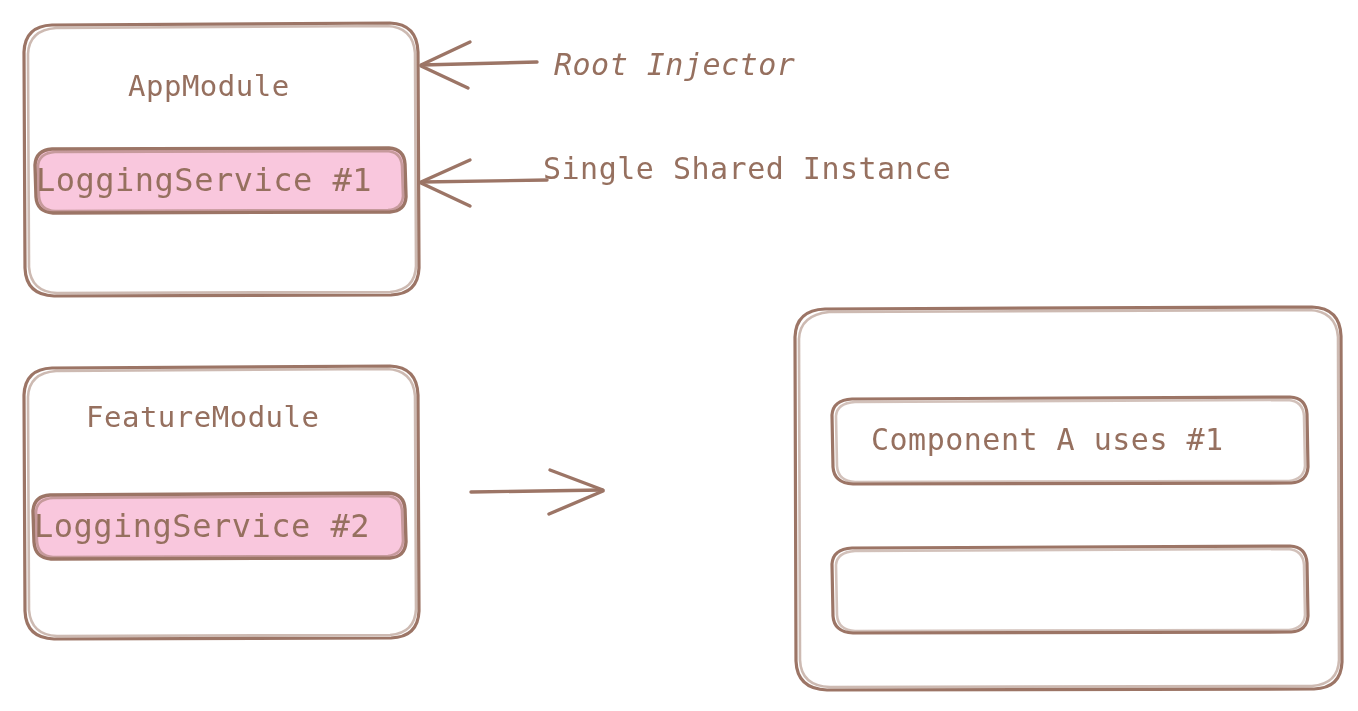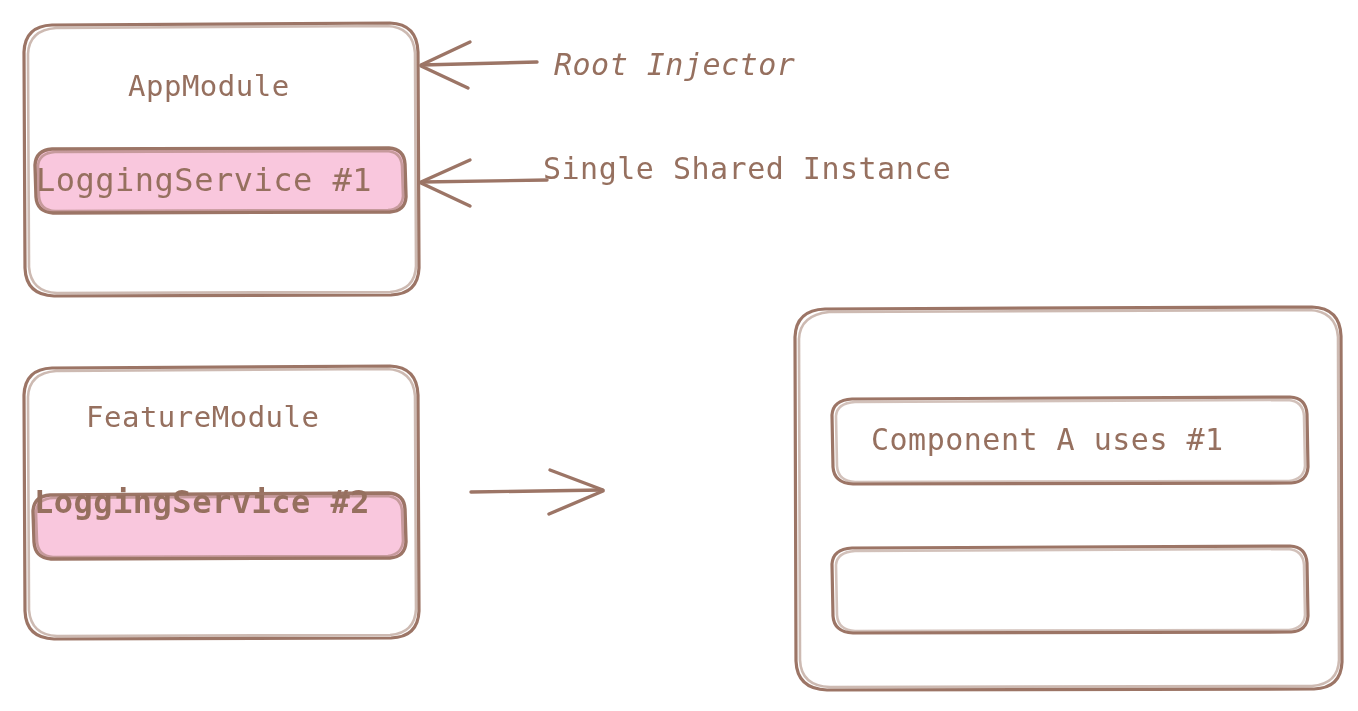--- a/index.html
+++ b/index.html
@@ -137,21 +137,21 @@
     </g>
 
   </svg>
 
   <div class="lbl lbl-box-title" style="left:128px; top:69px;">AppModule</div>
 
   <div class="lbl lbl-service" style="left:36px; top:161px;">LoggingService #1</div>
 
   <div class="lbl lbl-box-title" style="left:86px; top:400px;">FeatureModule</div>
 
-  <div class="lbl lbl-service" style="left:34px; top:483px;font-weight:bold;">LoggingService #2</div>
+  <div class="lbl lbl-service" style="left:34px; top:507px;">LoggingService #2</div>
 
   <div class="lbl lbl-annot" style="left:554px; top:47px;font-style:italic;">Root Injector</div>
 
   <div class="lbl lbl-annot" style="left:543px; top:151px;">Single Shared Instance</div>
 
 
   <div class="lbl lbl-comp" style="left:871px; top:422px;">Component A uses #1</div>
 
 
 </div>

